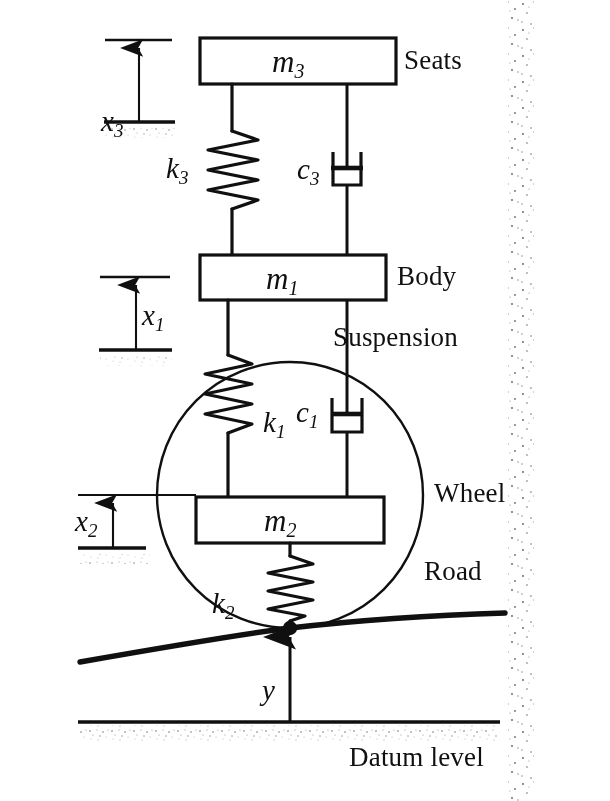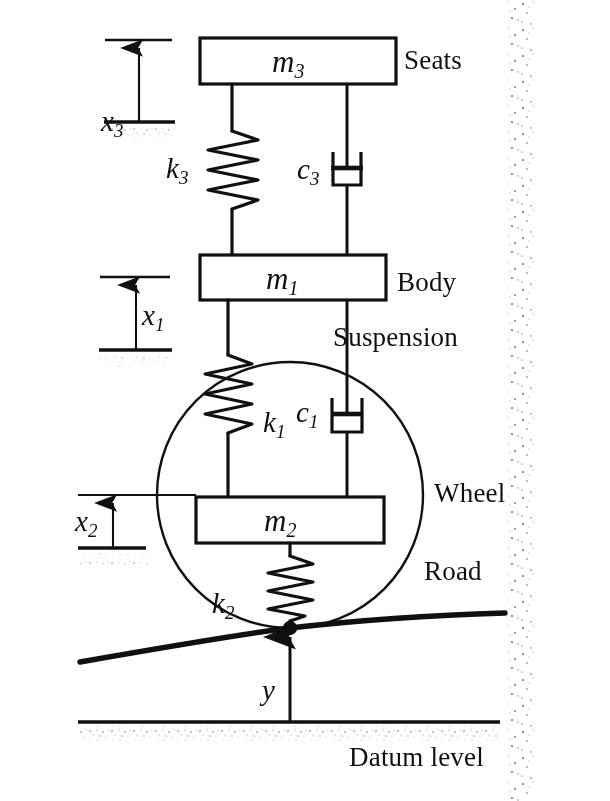--- a/index.html
+++ b/index.html
@@ -201,21 +201,21 @@
   <div class="lbl sym" style="left:101px; top:67px;margin-top:40px;"><span>x</span><span class="sub">3</span></div>
 
   <div class="lbl sym" style="left:98px; top:301px;margin-left:44px;"><span>x</span><span class="sub">1</span></div>
 
   <div class="lbl sym" style="left:75px; top:507px;"><span>x</span><span class="sub">2</span></div>
 
   <div class="lbl sym" style="left:262px; top:676px;"><span>y</span></div>
 
   <div class="lbl word" style="left:404px; top:47px;font-family:Liberation Serif, serif;">Seats</div>
 
-  <div class="lbl word" style="left:397px; top:269px;text-align:right;">Body</div>
+  <div class="lbl word" style="left:397px; top:263px;text-align:right;">Body</div>
 
   <div class="lbl word" style="left:333px; top:324px;">Suspension</div>
 
   <div class="lbl word" style="left:434px; top:480px;">Wheel</div>
 
   <div class="lbl word" style="left:424px; top:558px;">Road</div>
 
   <div class="lbl word" style="left:349px; top:744px;">Datum level</div>
 
 </div>

